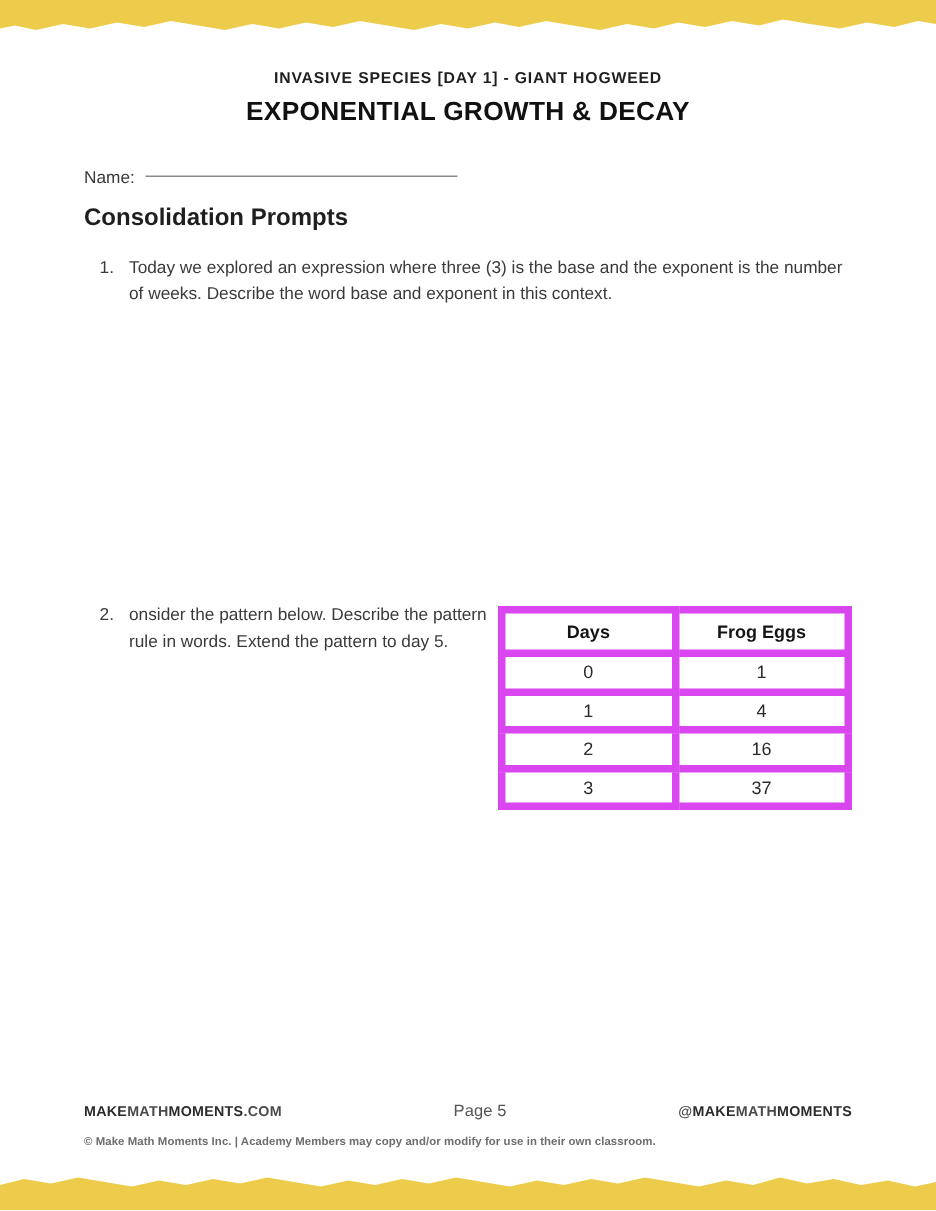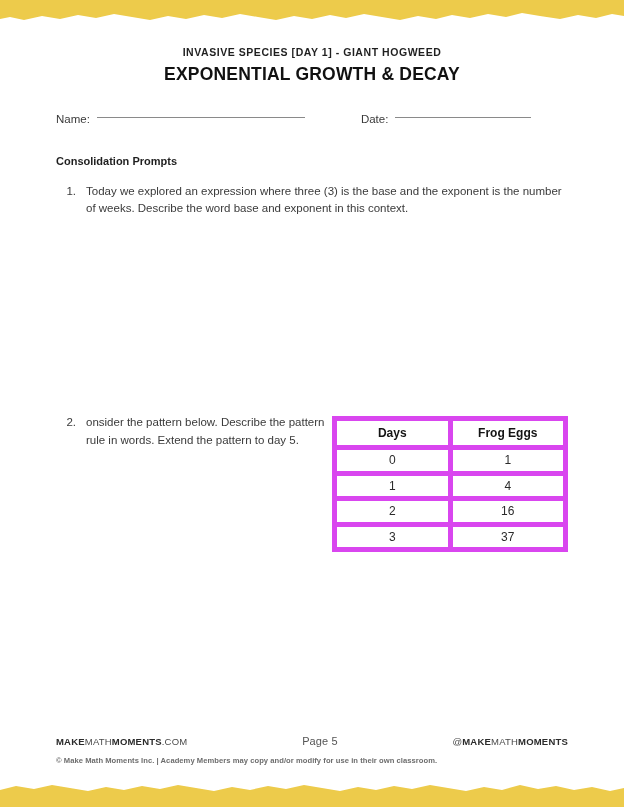--- a/index.html
+++ b/index.html
@@ -76,22 +76,22 @@
     margin-left: 7px;
     position: relative;
     top: -1px;
   }
   .rule-name { width: 208px; }
   .rule-date { width: 136px; }
   .field-date { margin-left: 56px; }
 
   
   .section-heading {
-    margin-top: 30px;
-    font-size: 11px;
+    margin-top: 12px;
+    font-size: 16px;
     font-weight: bold;
     color: #1f1f1f;
   }
 
   .qlist { margin-top: 16px; }
 
   .qitem {
     display: flex;
     align-items: flex-start;
     font-size: 11.5px;
@@ -162,21 +162,21 @@
   .footer-row {
     display: flex;
     align-items: baseline;
     justify-content: space-between;
     font-size: 9.5px;
     letter-spacing: 0.2px;
     color: #2b2b2b;
   }
   .brand { white-space: nowrap; }
   .brand .b { font-weight: bold; }
-  .brand .r { font-weight: normal; color: #4a4a4a; }
+  .brand .r { font-weight: bold; color: #4a4a4a; }
   .page-num {
     font-size: 11px;
     color: #555555;
     letter-spacing: 0.1px;
   }
   .copyright {
     margin-top: 9px;
     text-align: left;
     font-size: 7.6px;
     color: #6d6d6d;
@@ -201,24 +201,20 @@
   <div class="header">
     <div class="subtitle">INVASIVE SPECIES [DAY 1] - GIANT HOGWEED</div>
     <div class="title">EXPONENTIAL GROWTH &amp; DECAY</div>
   </div>
 
   <div class="namedate">
     <div class="field">
       <span class="field-label">Name:</span>
       <span class="rule rule-name"></span>
     </div>
-    <div class="field field-date">
-      <span class="field-label">Date:</span>
-      <span class="rule rule-date"></span>
-    </div>
   </div>
 
   <div class="section-heading">Consolidation Prompts</div>
 
   <div class="qlist">
 
     <div class="qitem">
       <div class="qnum">1.</div>
       <div class="qtext">Today we explored an expression where three (3) is the base and the exponent is the number of weeks. Describe the word base and exponent in this context.</div>
     </div>

